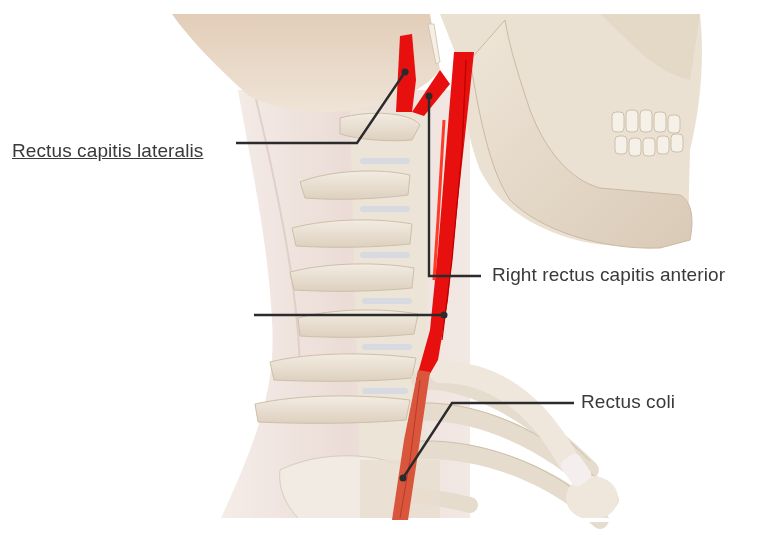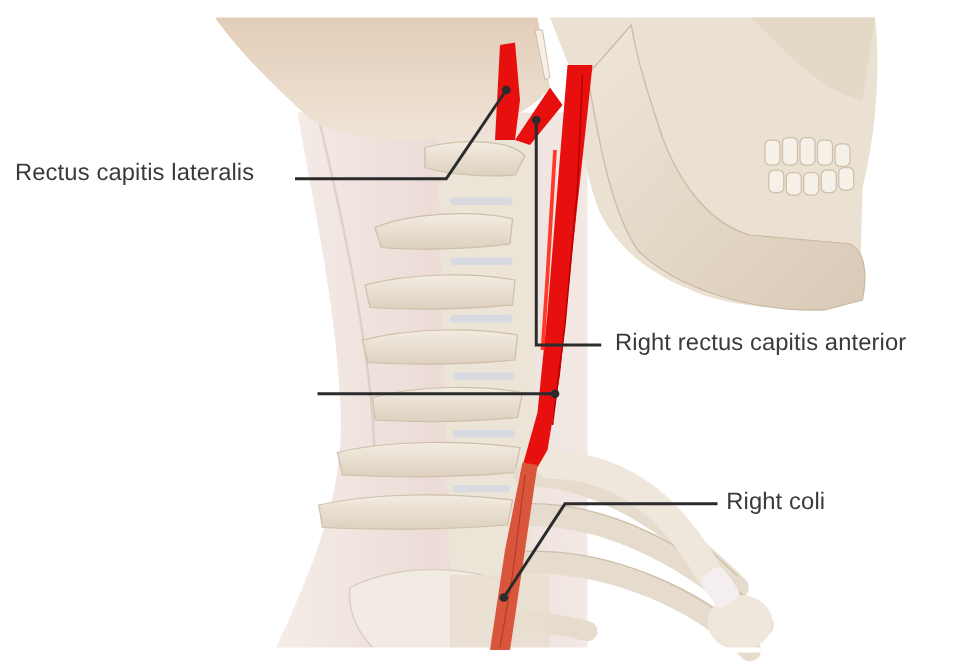--- a/index.html
+++ b/index.html
@@ -132,16 +132,16 @@
     <polyline points="574,403 452,403 403,478"></polyline>
   </g>
   <g fill="#2b2b2b">
     <circle cx="405" cy="72" r="3.5"></circle>
     <circle cx="429" cy="96" r="3.5"></circle>
     <circle cx="444" cy="315" r="3.5"></circle>
     <circle cx="403" cy="478" r="3.5"></circle>
   </g>
 </svg>
 
-<div class="label" style="left:12px; top:128px;">Rectus capitis lateralis</div>
+<div class="label" style="left:12px; top:140px;text-decoration:underline;">Rectus capitis lateralis</div>
 <div class="label" style="left:492px; top:264px;">Right rectus capitis anterior</div>
-<div class="label" style="left:581px; top:391px;">Right coli</div>
+<div class="label" style="left:581px; top:391px;">Rectus coli</div>
 </div>
 
 </body></html>

